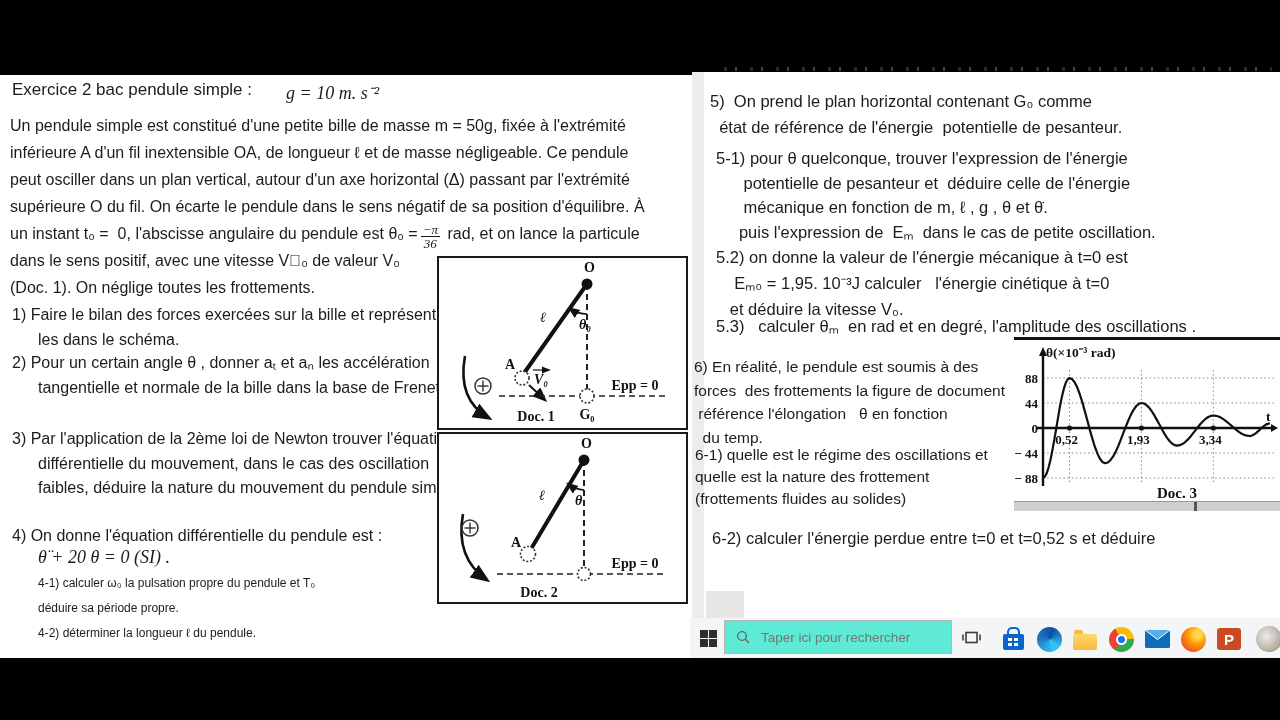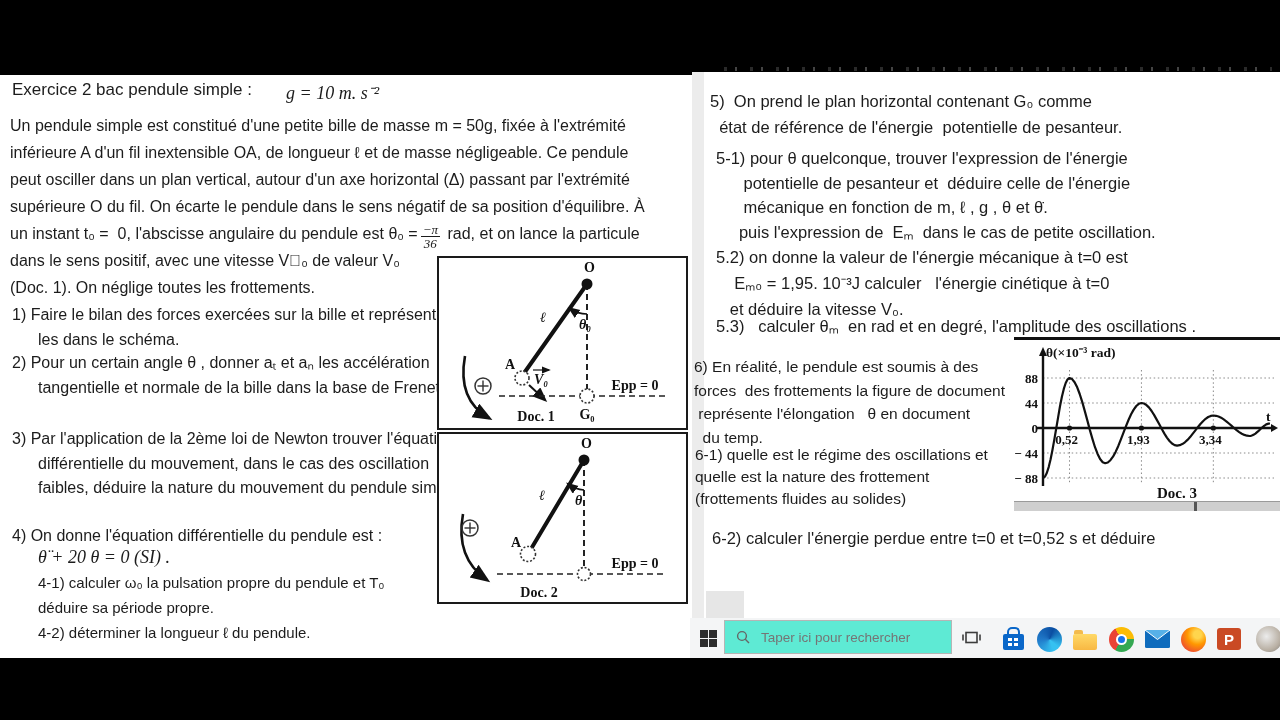--- a/index.html
+++ b/index.html
@@ -10,21 +10,21 @@
   .ln{white-space:pre;}
   
   #title-row{left:12px;top:80px;display:flex;gap:34px;font-size:17px;}
   #gravity{font-family:"Liberation Serif",serif;font-style:italic;font-size:18px;}
   #para{left:10px;top:112px;width:686px;font-size:16px;line-height:27px;overflow:hidden;}
   #para-narrow{left:10px;top:247px;width:436px;font-size:16px;line-height:27px;}
   .frac{display:inline-block;text-align:center;vertical-align:-9px;line-height:1;
         font-family:"Liberation Serif",serif;font-style:italic;font-size:13px;margin:0 3px;}
   .frac .num{display:block;border-bottom:1px solid #1c1c1c;padding:0 2px;}
   .q{position:absolute;font-size:16px;line-height:24.5px;text-indent:-26px;padding-left:26px;}
-  .qlines{position:absolute;font-size:15px;line-height:24.5px;}
+  .qlines{position:absolute;font-size:12px;line-height:24.5px;}
   #q4eq{left:38px;top:547px;font-family:Liberation Serif, serif;font-style:italic;font-size:18px;}
   
   .figbox{position:absolute;border:2px solid #1a1a1a;background:#fff;}
   .docfig{width:100%;height:100%;display:block;}
   .figtext{font-family:"Liberation Serif",serif;font-weight:bold;font-size:14px;fill:#111;}
   .figit{font-style:italic;}
   
   #divider{left:692px;top:72px;width:12px;height:546px;background:#ececec;}
   #clipped-row{left:724px;top:67px;width:548px;height:4px;
       background:repeating-linear-gradient(90deg,#2a2a2a 0 3px,transparent 3px 11px,#444 11px 13px,transparent 13px 26px);}
@@ -189,21 +189,21 @@
     <div class="ln">5.2) on donne la valeur de l'énergie mécanique à t=0 est</div>
     <div class="ln">    Eₘ₀ = 1,95. 10⁻³J calculer   l'énergie cinétique à t=0</div>
     <div class="ln">   et déduire la vitesse V₀.</div>
   </div>
 <div class="rblock" style="left:716px;top:313px;">
     <div class="ln">5.3)   calculer θₘ  en rad et en degré, l'amplitude des oscillations .</div>
   </div>
 <div class="rblock" style="left:694px;top:355px;font-size:15.5px;line-height:23.5px;">
     <div class="ln">6) En réalité, le pendule est soumis à des</div>
     <div class="ln">forces  des frottements la figure de document</div>
-    <div class="ln"> représente l'élongation   θ en document</div>
+    <div class="ln"> référence l'élongation   θ en fonction</div>
     <div class="ln">  du temp.</div>
   </div>
 <div class="rblock" style="left:695px;top:444px;font-size:15.5px;line-height:22px;">
     <div class="ln">6-1) quelle est le régime des oscillations et</div>
     <div class="ln">quelle est la nature des frottement</div>
     <div class="ln">(frottements fluides au solides)</div>
   </div>
 <div class="rblock" style="left:712px;top:525px;">
     <div class="ln">6-2) calculer l'énergie perdue entre t=0 et t=0,52 s et déduire</div>
   </div>

